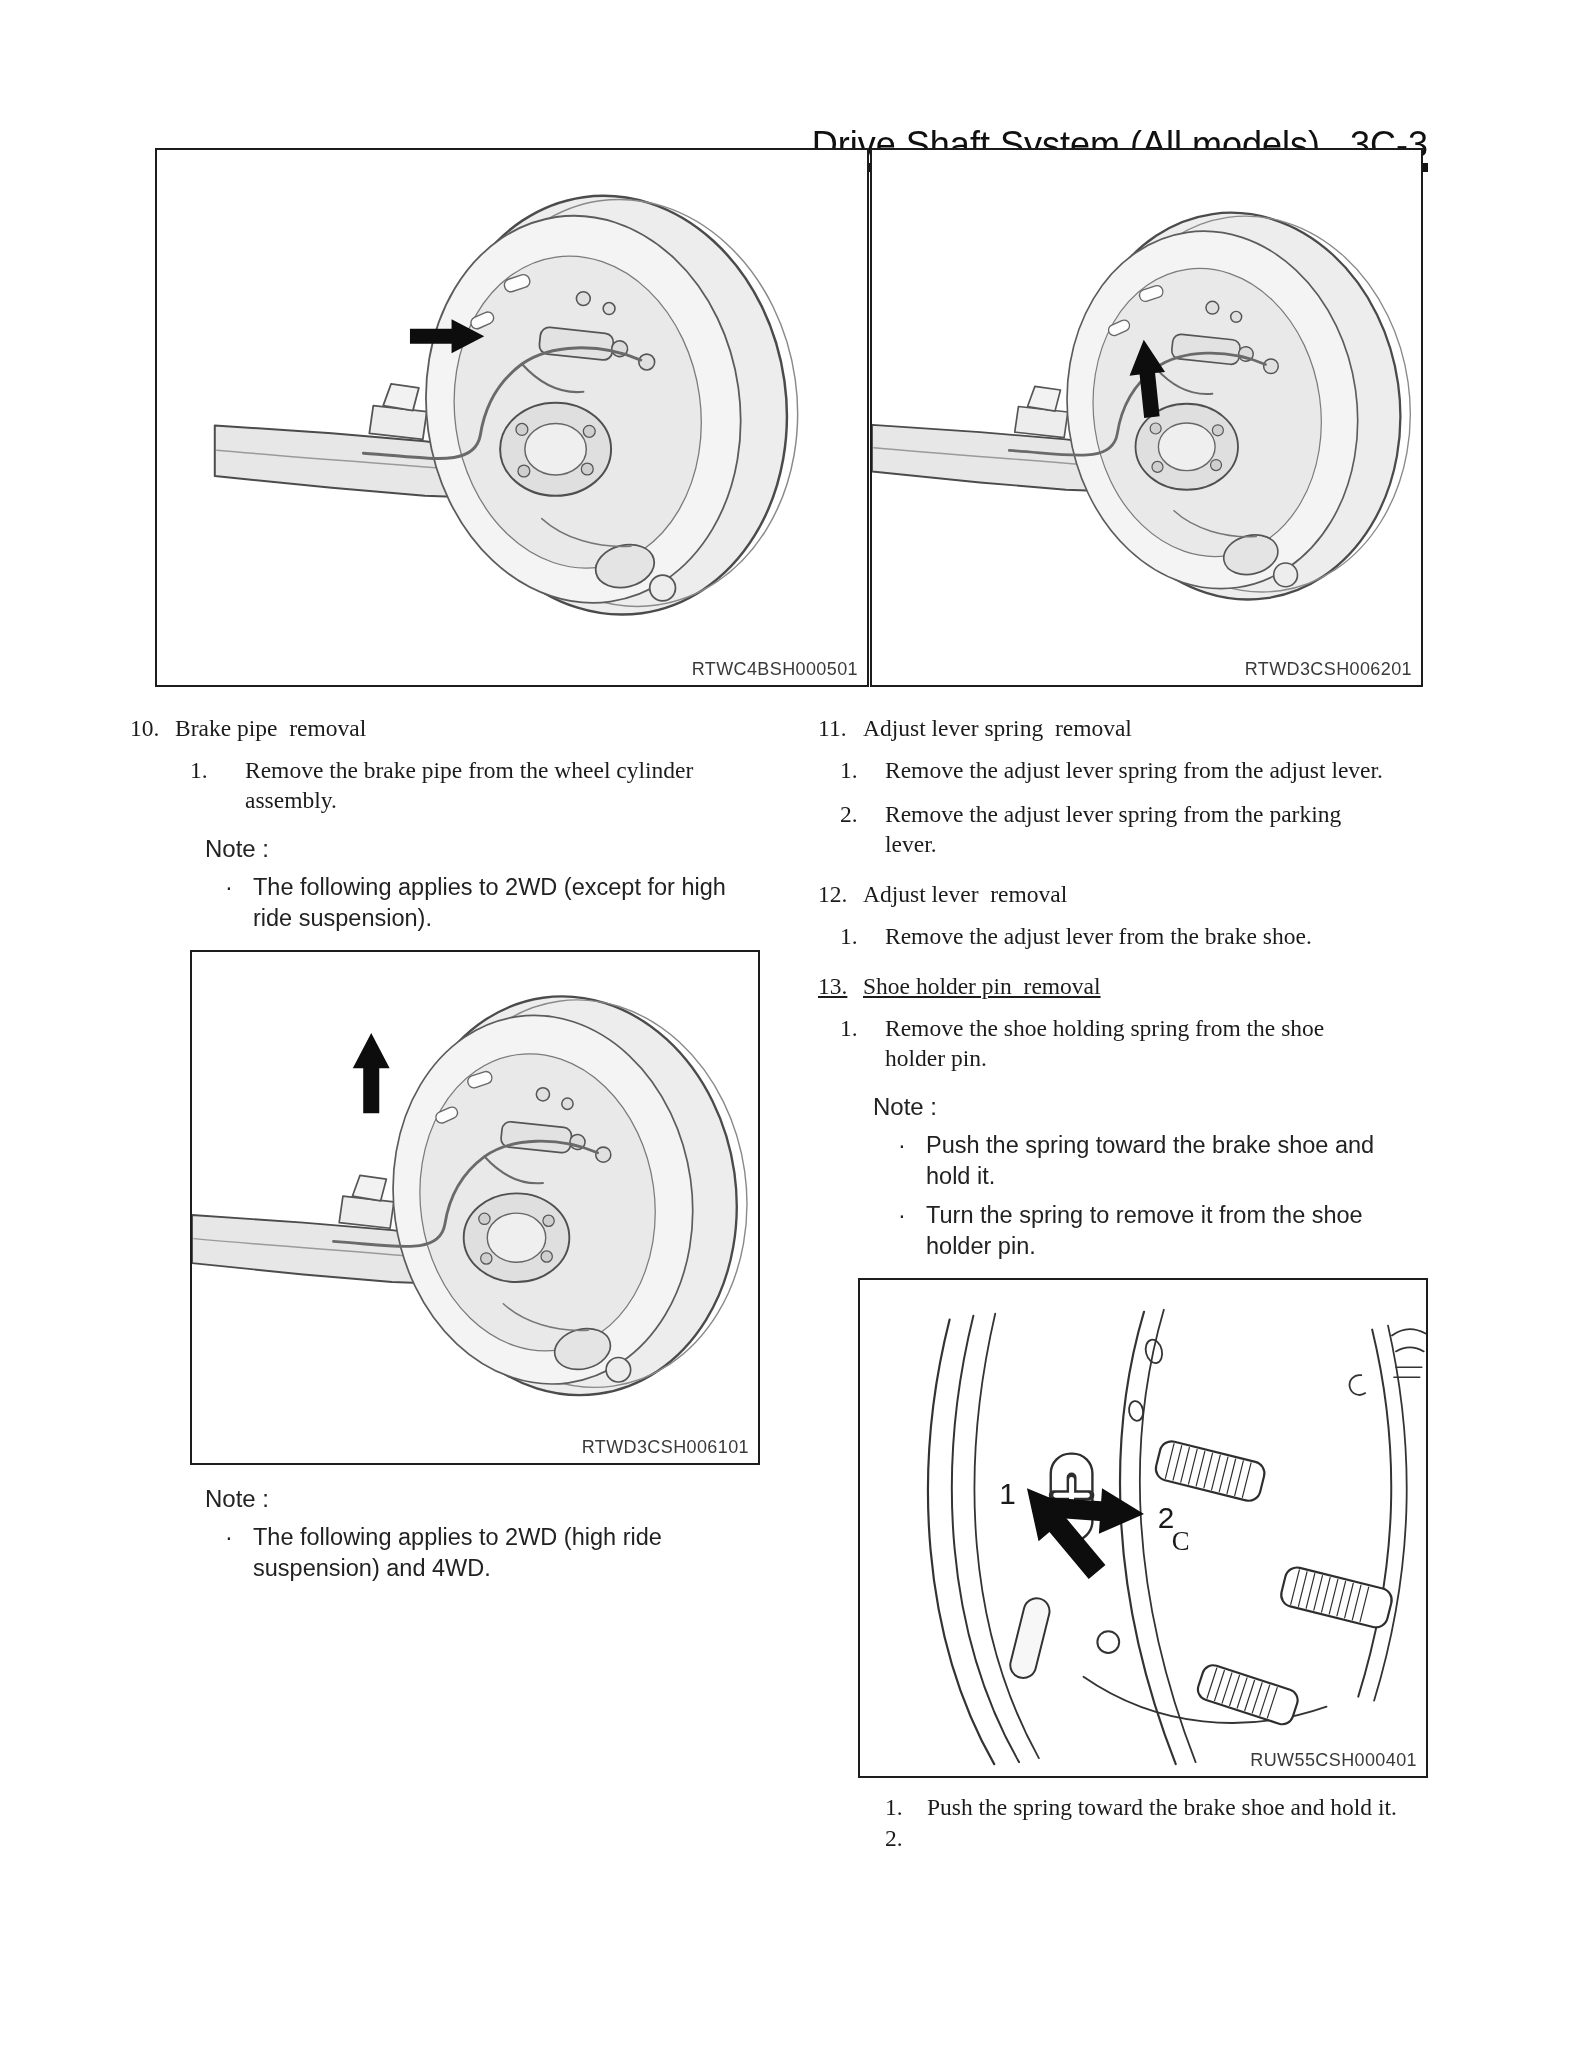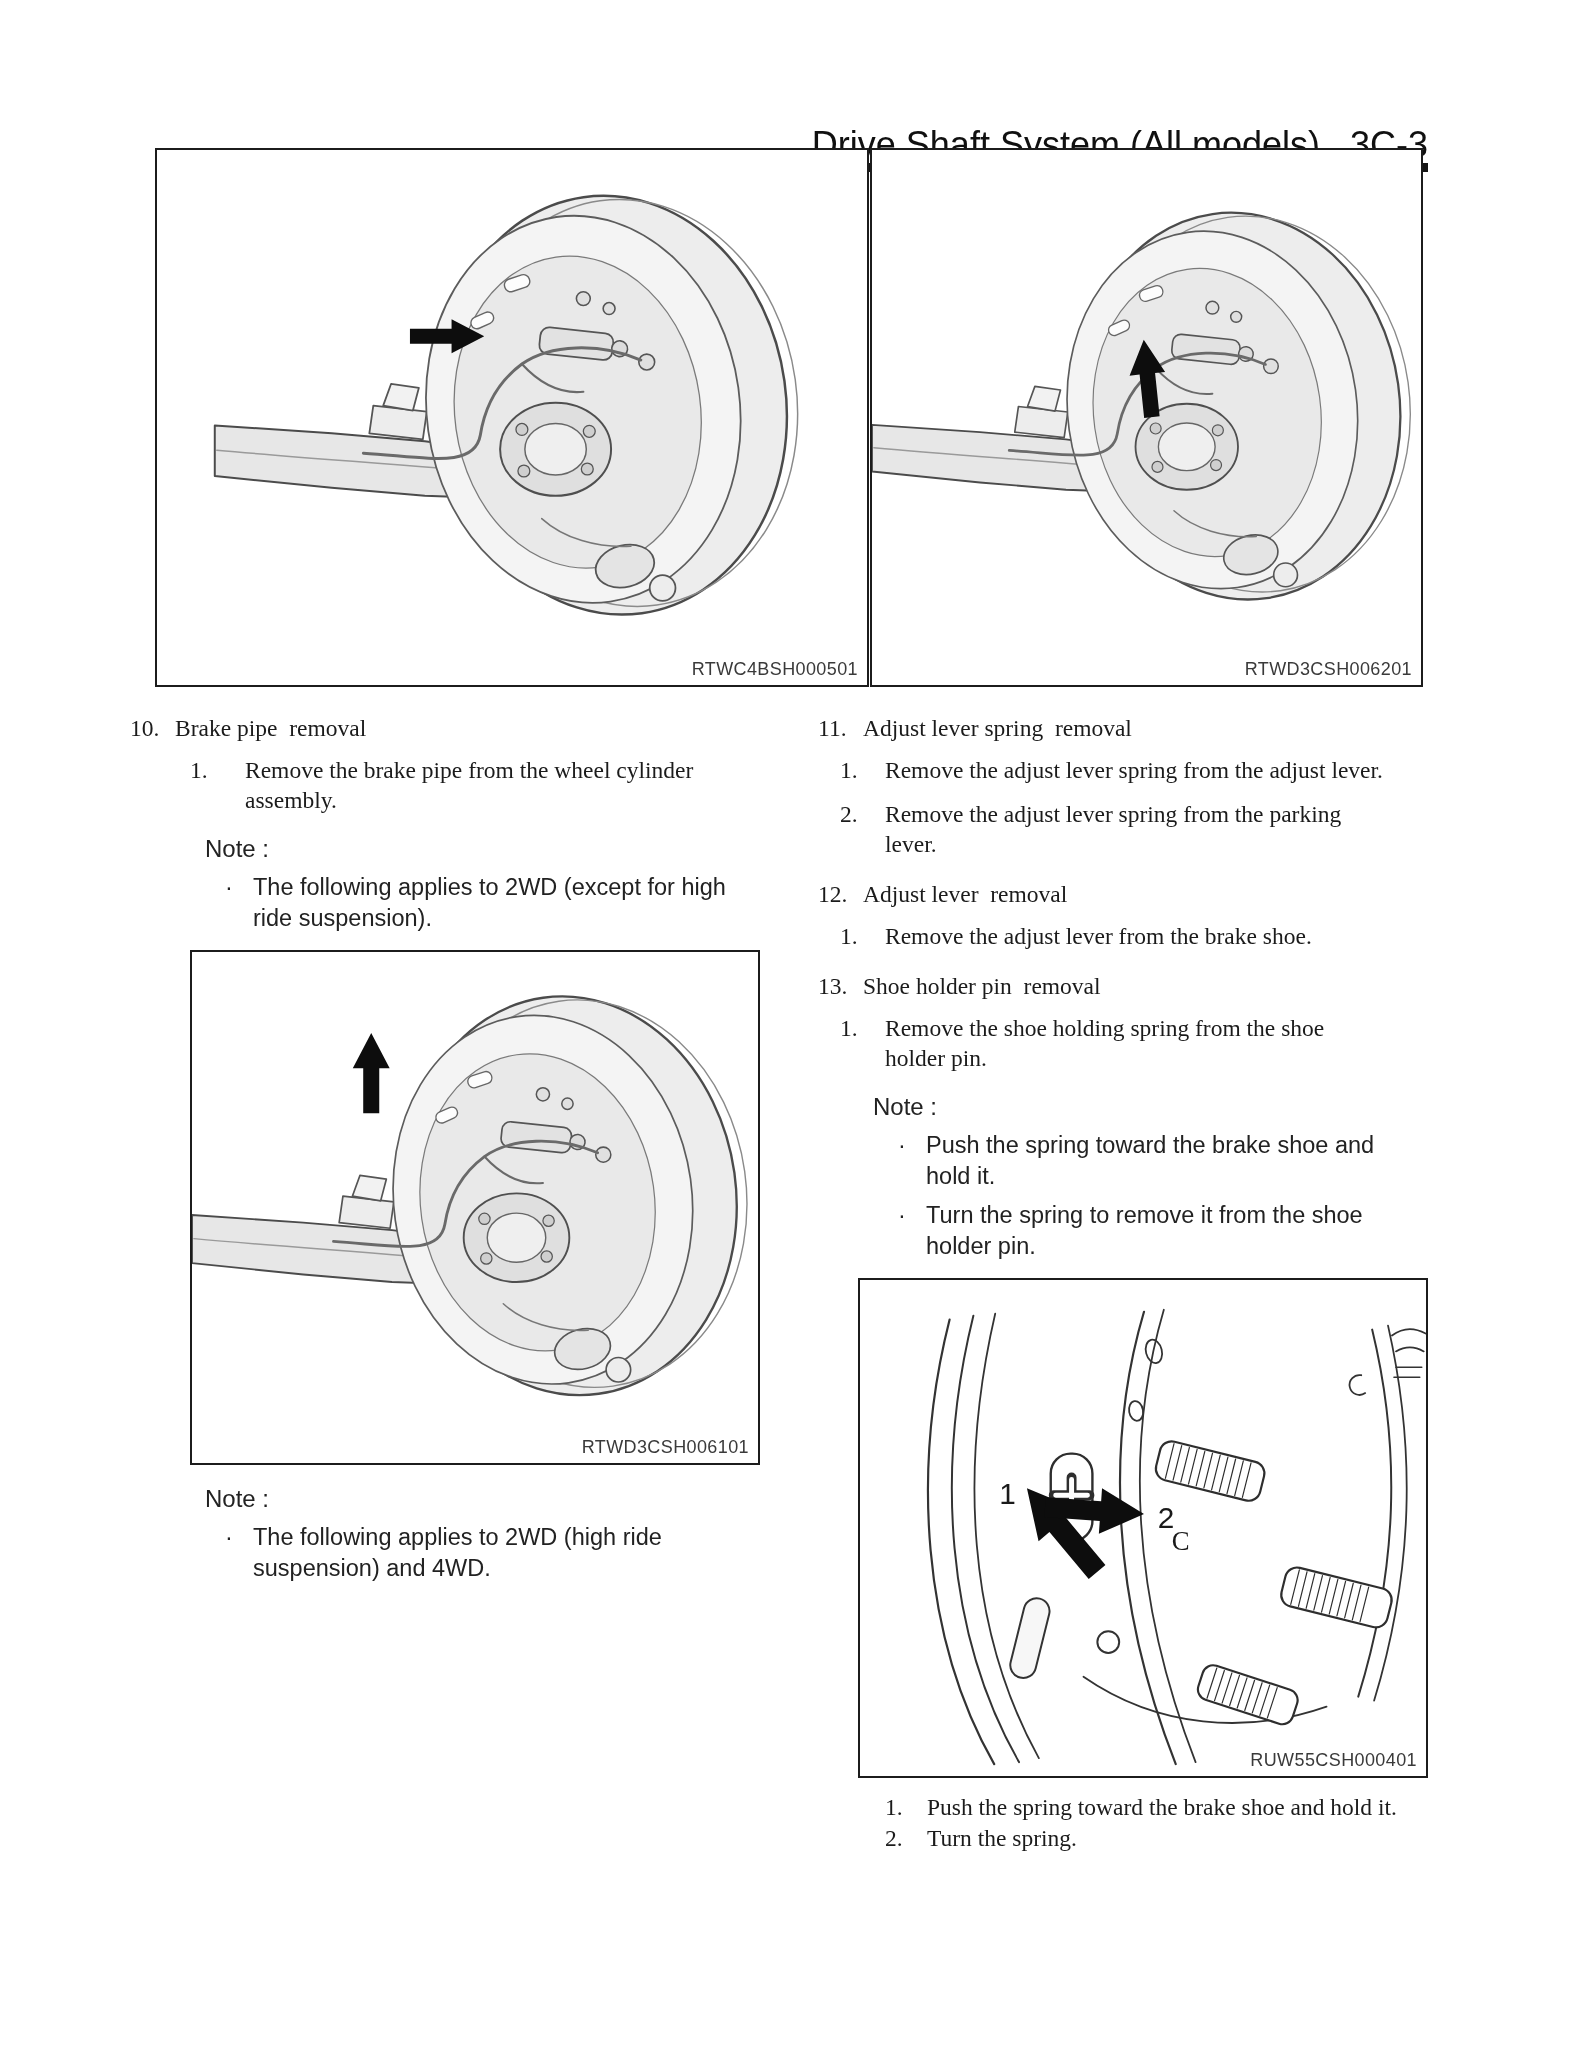--- a/index.html
+++ b/index.html
@@ -168,21 +168,21 @@
 
     <div class="section" style="margin-top:20px;">
       <span class="sec-num">12.</span>
       <span class="sec-title">Adjust lever  removal</span>
     </div>
     <div class="step">
       <span class="num">1.</span>
       <span class="text">Remove the adjust lever from the brake shoe.</span>
     </div>
 
-    <div class="section" style="margin-top:20px;">
+    <div class="section" style="margin-top:20px;text-decoration:underline;">
       <span class="sec-num">13.</span>
       <span class="sec-title">Shoe holder pin  removal</span>
     </div>
     <div class="step">
       <span class="num">1.</span>
       <span class="text">Remove the shoe holding spring from the shoe holder pin.</span>
     </div>
 
     <div class="note">
       <div class="note-label">Note :</div>
@@ -248,18 +248,17 @@
       <span class="fig-caption">RUW55CSH000401</span>
     </div>
 
     <div class="post-steps">
       <div class="post-step">
         <span class="num">1.</span>
         <span class="text">Push the spring toward the brake shoe and hold it.</span>
       </div>
       <div class="post-step">
         <span class="num">2.</span>
-        <span class="text">Turn the spring.</span>
       </div>
     </div>
 
   </div>
 </div>
 
 </body></html>

